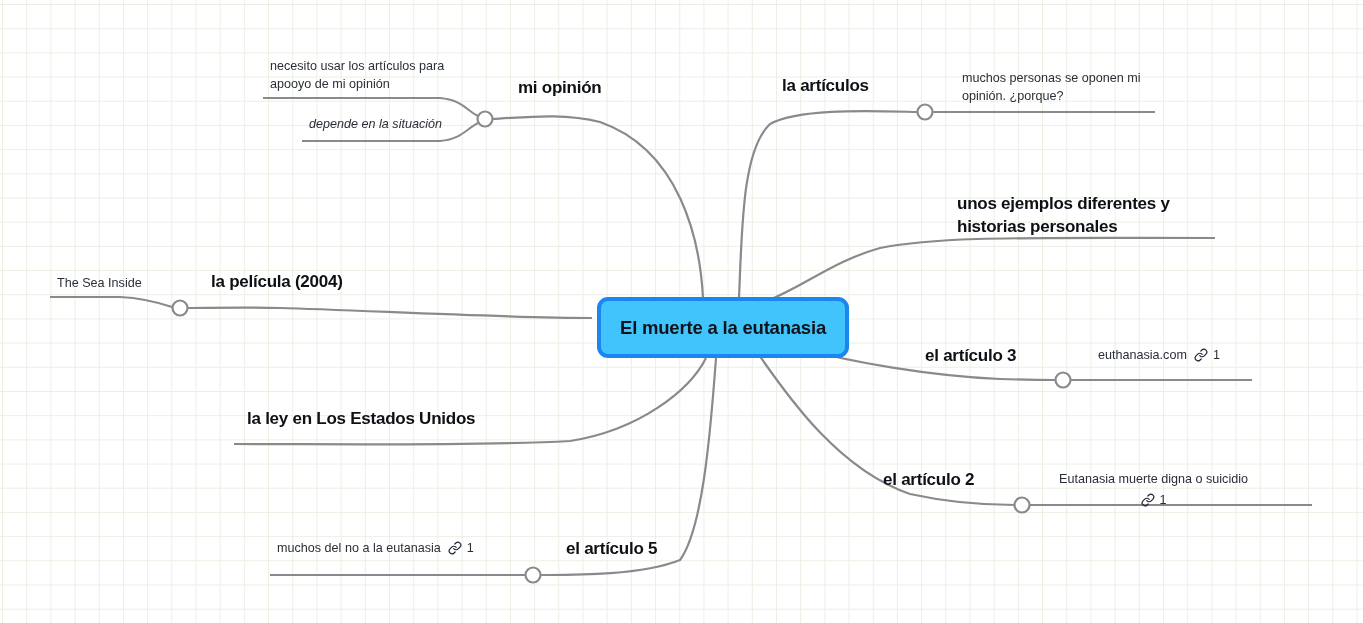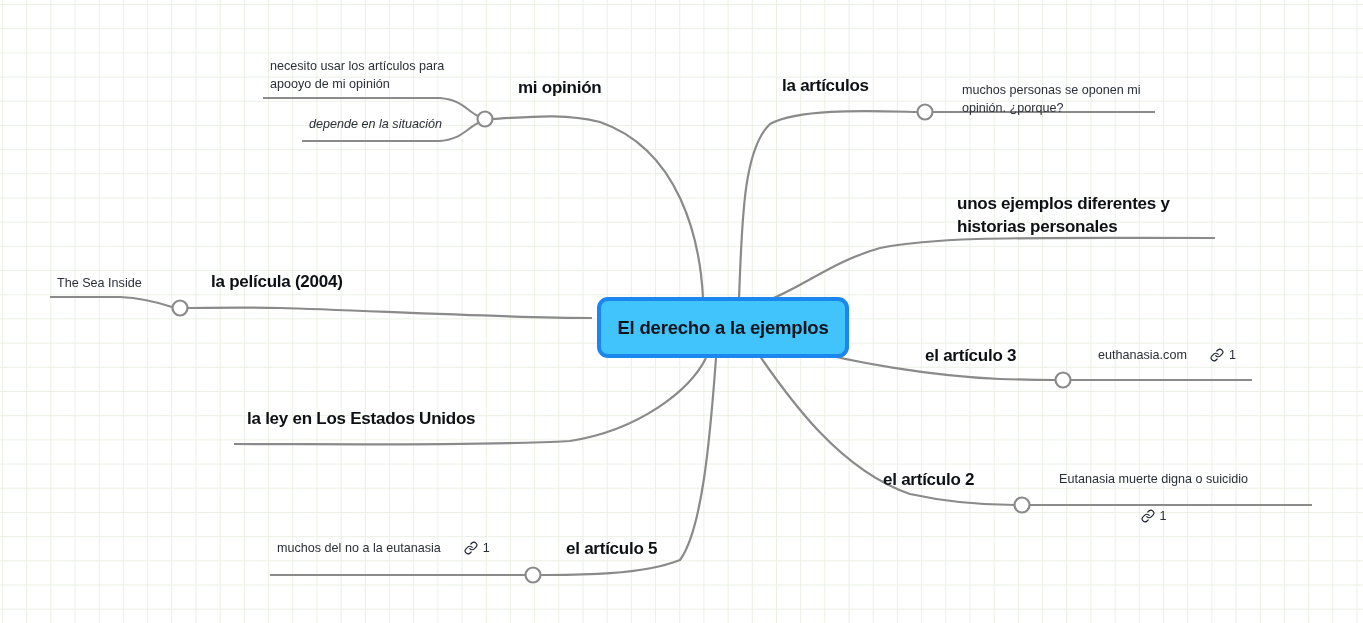--- a/index.html
+++ b/index.html
@@ -98,21 +98,21 @@
     cursor: pointer;
   }
   .sub-label.multiline {
     white-space: normal;
     width: 200px;
   }
   .note-row {
     position: absolute;
     display: flex;
     align-items: center;
-    gap: 23px;
+    gap: 7px;
     cursor: pointer;
   }
   .note-row .note-text {
     font-size: 12.6px;
     color: #2a2f37;
     white-space: nowrap;
   }
   .link-badge {
     display: inline-flex;
     align-items: center;
@@ -159,32 +159,32 @@
     <path class="edge" d="M 757 352 C 790 400 840 470 910 494 C 960 505 1000 505 1015 505"></path>
     <path class="edge-thin" d="M 1029 505 L 1312 505"></path>
     <circle class="joint" cx="1022" cy="505" r="7.5"></circle>
 
     <path class="edge" d="M 716 358 C 710 440 702 530 680 560 C 640 576 570 575 540 575"></path>
     <path class="edge-thin" d="M 526 575 L 270 575"></path>
     <circle class="joint" cx="533" cy="575" r="7.5"></circle>
   </svg>
 
   <div id="root-node">
-    <span class="root-label">El derecho a la ejemplos</span>
+    <span class="root-label">El muerte a la eutanasia</span>
   </div>
 
   <div class="branch-label" style="left:518px; top:77px;">mi opinión</div>
 
   <div class="sub-label multiline" style="left:270px; top:58px; width:190px;">necesito usar los artículos para apooyo de mi opinión</div>
 
   <div class="sub-label" style="left:309px; top:116px;font-style:italic;">depende en la situación</div>
 
   <div class="branch-label" style="left:782px; top:75px;">la artículos</div>
 
-  <div class="sub-label multiline" style="left:962px; top:70px; width:200px;margin-top:12px;">muchos personas se oponen mi opinión. ¿porque?</div>
+  <div class="sub-label multiline" style="left:962px; top:70px; width:200px;">muchos personas se oponen mi opinión. ¿porque?</div>
 
   <div class="branch-label multiline" style="left:957px; top:193px; width:252px;">unos ejemplos diferentes y historias personales</div>
 
   <div class="branch-label" style="left:211px; top:271px;">la película (2004)</div>
 
   <div class="sub-label" style="left:57px; top:275px;">The Sea Inside</div>
 
   <div class="branch-label" style="left:925px; top:345px;">el artículo 3</div>
 
   <div class="note-row" style="left:1098px; top:348px;">

